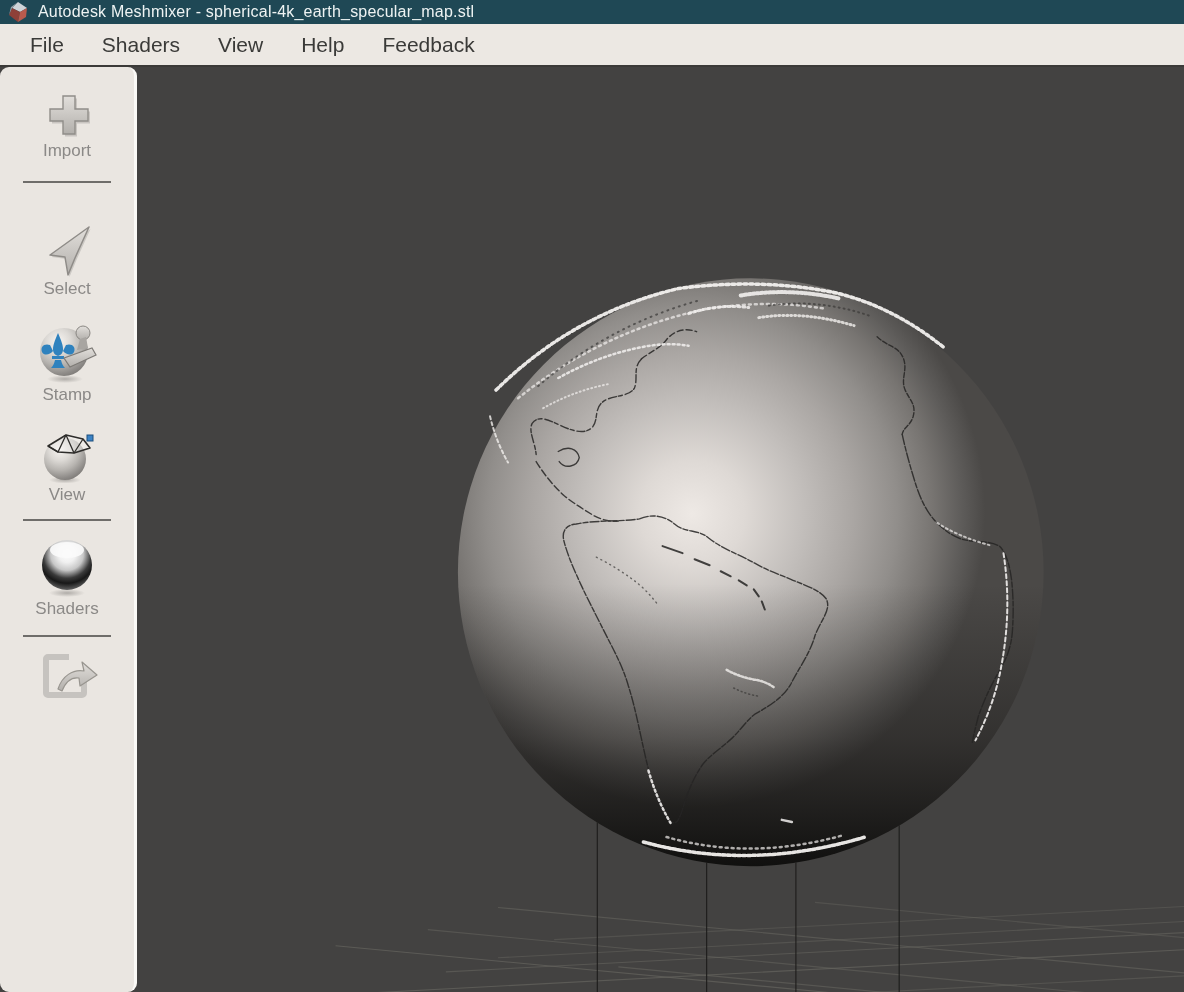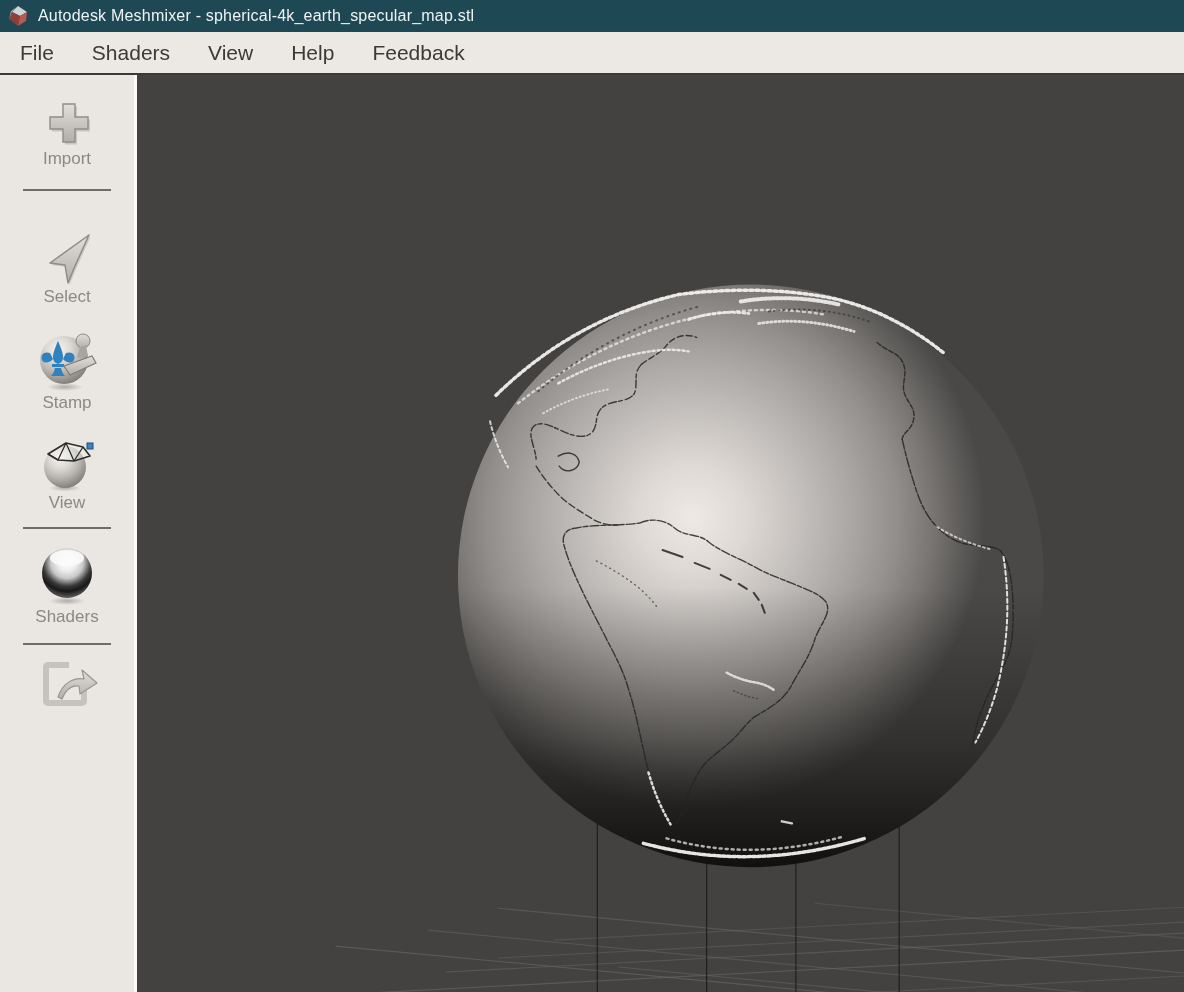--- a/index.html
+++ b/index.html
@@ -1,30 +1,30 @@
 <!DOCTYPE html>
 <html><head>
 <meta charset="utf-8">
 <style>
   html,body{margin:0;padding:0;background:#434241;}
   body{width:1184px;height:992px;overflow:hidden;font-family:"Liberation Sans",sans-serif;-webkit-font-smoothing:antialiased;}
   .app{width:1184px;height:992px;display:flex;flex-direction:column;}
 
   
-  .titlebar{height:32px;background:#1f4855;display:flex;align-items:center;padding-left:7px;flex:0 0 auto;}
+  .titlebar{height:24px;background:#1f4855;display:flex;align-items:center;padding-left:7px;flex:0 0 auto;}
   .titlebar .logo{width:22px;height:22px;margin-right:9px;flex:0 0 auto;}
   .titlebar .title{color:#eef3f3;font-size:16px;letter-spacing:.2px;white-space:nowrap;}
 
   
-  .menubar{height:41px;background:#ece8e3;border-bottom:2px solid #3b3a38;display:flex;align-items:center;padding-left:18px;gap:34px;flex:0 0 auto;}
+  .menubar{height:41px;background:#ece8e3;border-bottom:2px solid #3b3a38;display:flex;align-items:center;padding-left:28px;gap:34px;flex:0 0 auto;}
   .menu-item{font-size:21px;color:#3a3a38;cursor:default;padding:2px 2px;}
 
   
   .app-body{flex:1 1 auto;display:flex;min-height:0;}
-  .sidebar{width:137px;background:#eae6e1;border-right:3px solid #fbfaf7;display:flex;flex-direction:column;align-items:center;padding-top:20px;box-sizing:border-box;flex:0 0 auto;overflow:hidden;}
+  .sidebar{width:137px;background:#eae6e1;border-right:3px solid #fbfaf7;display:flex;flex-direction:column;align-items:center;padding-top:20px;box-sizing:border-box;flex:0 0 auto;overflow:hidden;border-radius:9px;}
   .tool{display:flex;flex-direction:column;align-items:center;}
   .tool-label{font-size:17px;color:#8b8987;margin-top:2px;line-height:20px;}
   .sep{width:88px;border-top:2px solid #6f6d6a;}
 
   .viewport{flex:1 1 auto;position:relative;background:#434241;min-width:0;}
   .viewport svg{position:absolute;left:0;top:0;width:100%;height:100%;display:block;}
 </style>
 </head>
 <body>
 

